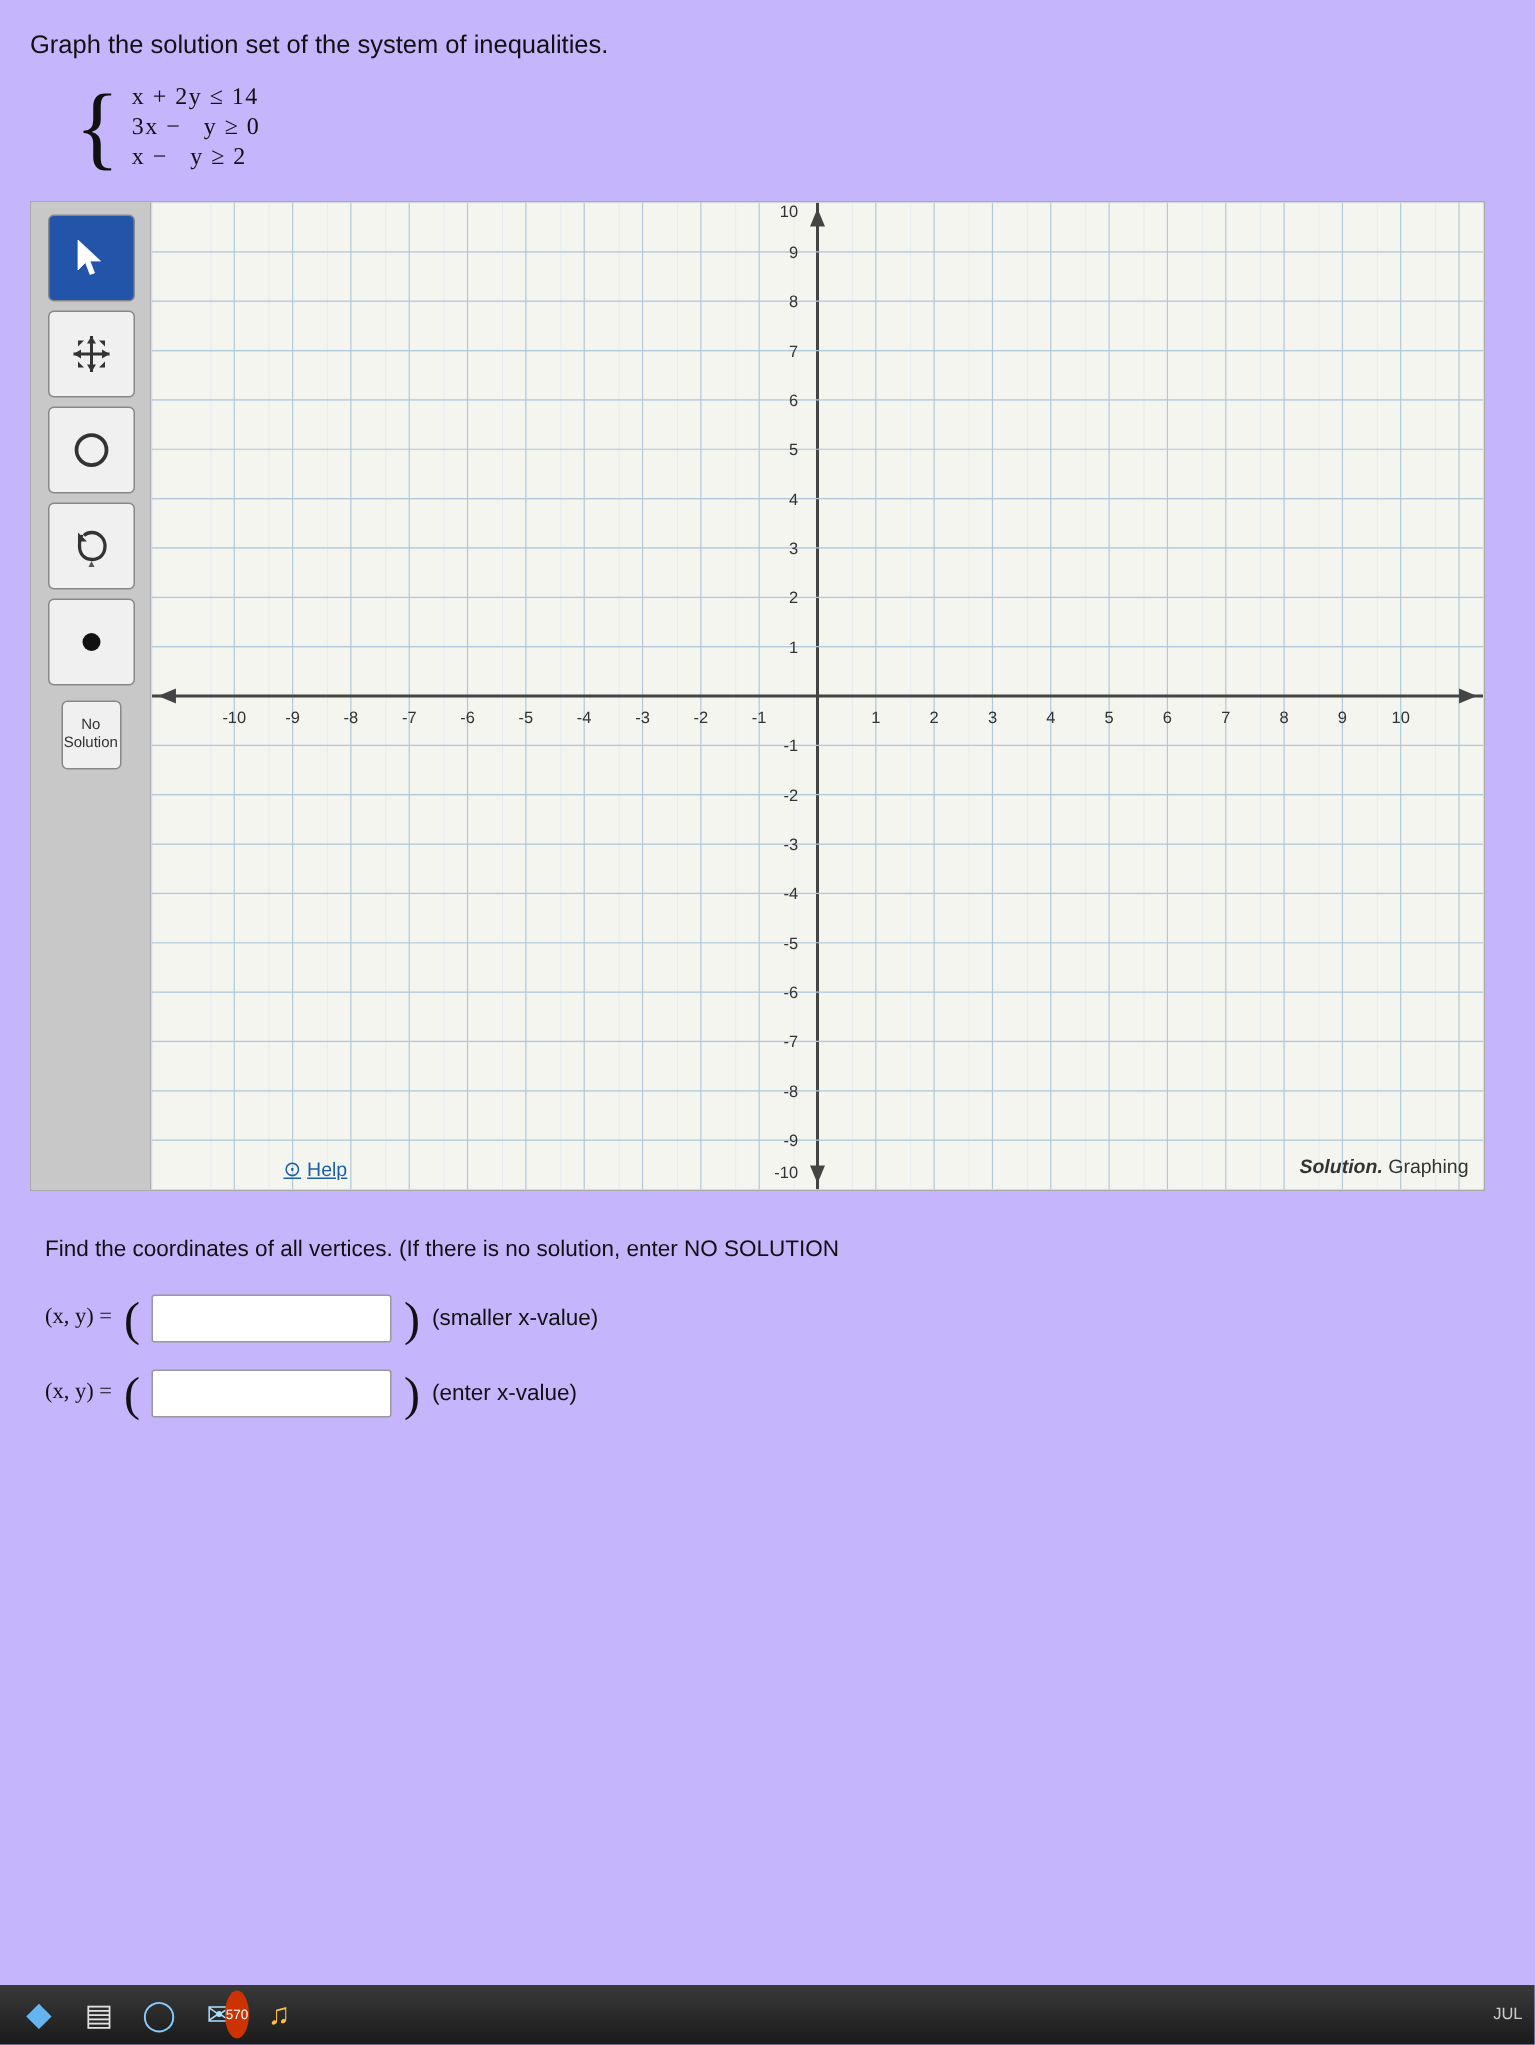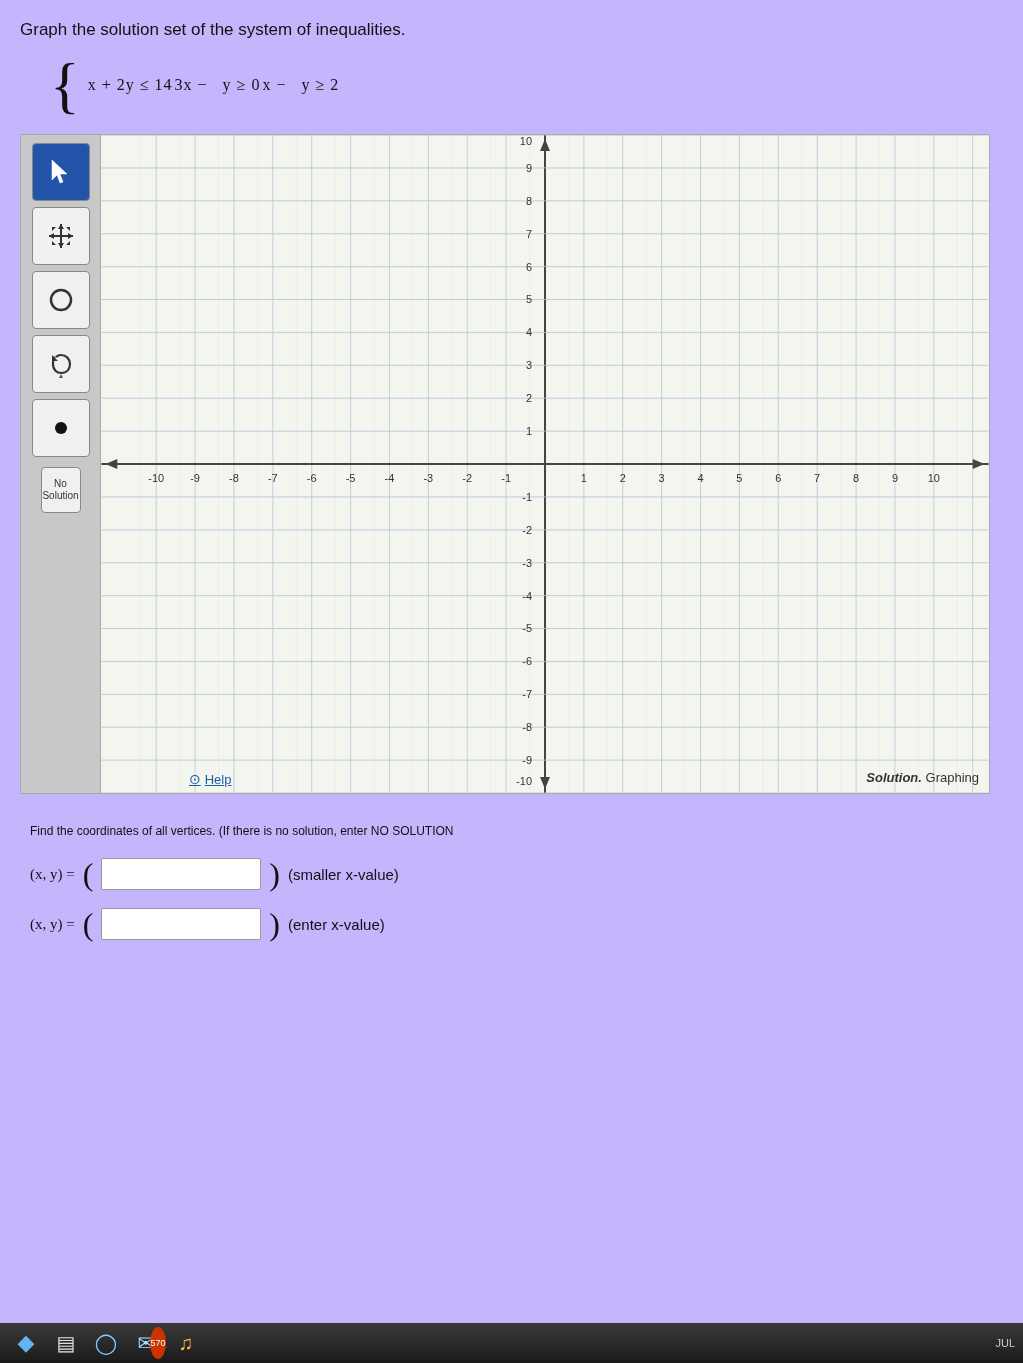--- a/index.html
+++ b/index.html
@@ -36,21 +36,21 @@
       font-size: 62px;
       font-weight: 100;
       color: #111;
       line-height: 1;
       margin-right: 8px;
       font-family: "Times New Roman", serif;
     }
 
     .inequalities-list {
       display: flex;
-      flex-direction: row;
+      flex-direction: column;
       gap: 2px;
     }
 
     .inequality-row {
       font-size: 16px;
       color: #111;
       font-family: "Times New Roman", serif;
       letter-spacing: 1px;
     }
 
@@ -155,21 +155,21 @@
       color: #333;
     }
 
     
     .below-graph {
       margin-top: 28px;
       padding-left: 10px;
     }
 
     .instructions-text {
-      font-size: 12px;
+      font-size: 15px;
       color: #111;
       margin-bottom: 18px;
       line-height: 1.5;
     }
 
     .vertex-row {
       display: flex;
       align-items: center;
       margin-bottom: 18px;
       gap: 8px;

